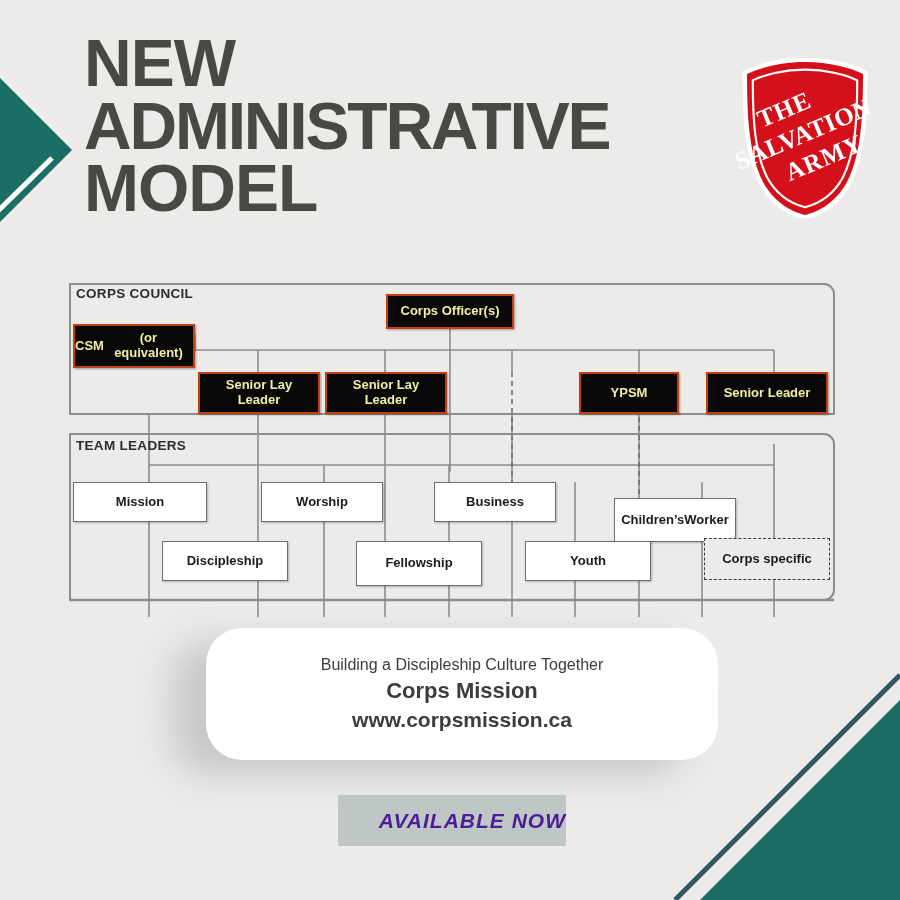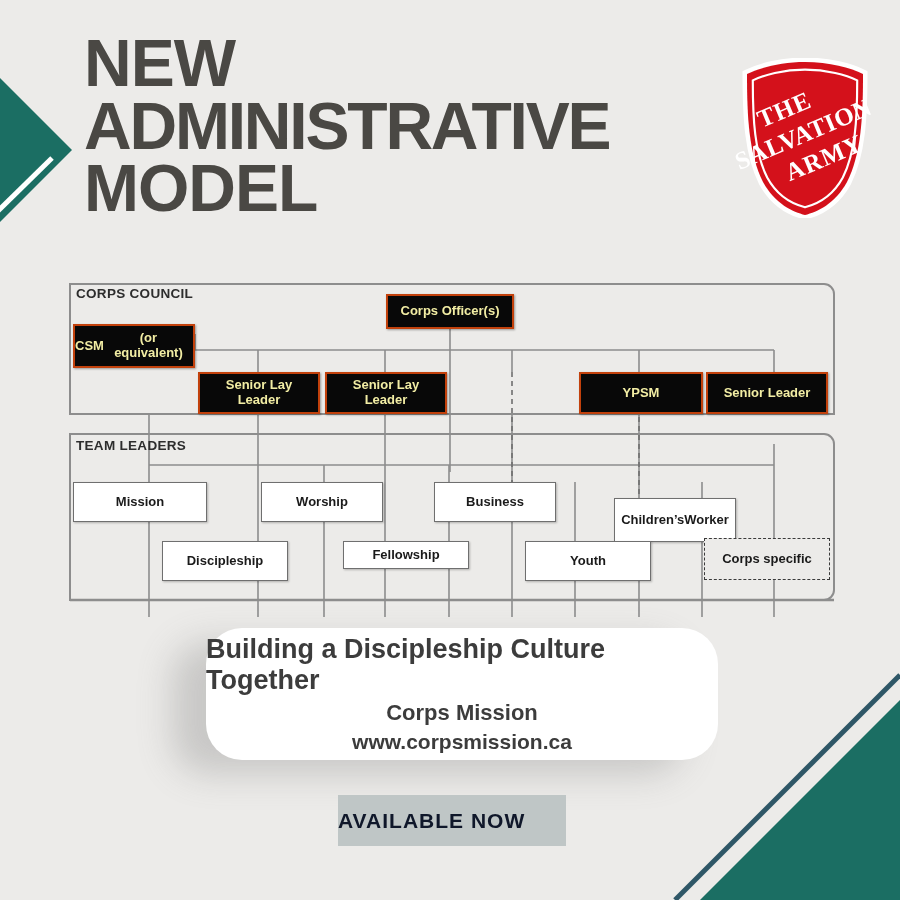--- a/index.html
+++ b/index.html
@@ -58,30 +58,30 @@
   }
 
   
   #promo-card{
     position:absolute;left:206px;top:628px;width:512px;height:132px;
     background:#fff;border-radius:36px;
     box-shadow:-34px 14px 34px rgba(120,120,120,.30);
     display:flex;flex-direction:column;align-items:center;justify-content:center;
     gap:4px;
   }
-  #promo-card .l1{font-size:27px;font-weight:bold;color:#3c3c3c;}
+  #promo-card .l1{font-size:16px;font-weight:normal;color:#3c3c3c;}
   #promo-card .l2{font-size:22px;font-weight:bold;color:#3c3c3c;text-align:right;}
   #promo-card .l3{font-size:21px;font-weight:bold;color:#3c3c3c;}
 
   
   #cta-button{
     position:absolute;left:338px;top:795px;width:228px;height:51px;
-    background:#bfc6c6;color:#0f172a;
-    display:flex;align-items:center;justify-content:flex-start;
-    font-size:21px;font-weight:bold;letter-spacing:1px;
+    background:#bfc6c6;color:#4c1d95;
+    display:flex;align-items:center;justify-content:flex-end;
+    font-size:21px;font-weight:bold;letter-spacing:1px;font-style:italic;
   }
 </style>
 </head>
 <body>
 
 <div id="stage">
 
   <svg class="corner-svg" viewBox="0 0 900 900">
     <polygon points="0,78 72,150 0,222" fill="#1b6e63"></polygon>
     <line x1="-6" y1="215" x2="52" y2="158" stroke="#ffffff" stroke-width="5"></line>
@@ -169,21 +169,21 @@
       <span>Senior Lay</span>
       <span>Leader</span>
     </div>
 
     <div class="node black" style="left:263px;top:100px;width:122px;height:42px;flex-direction:column;">
       <span>Senior Lay</span>
       <span>Leader</span>
     </div>
 
 
-    <div class="node black" style="left:517px;top:100px;width:124px;height:42px;">
+    <div class="node black" style="left:517px;top:100px;width:100px;height:42px;">
       <span>YPSM</span>
     </div>
 
     <div class="node black" style="left:644px;top:100px;width:122px;height:42px;">
       <span>Senior Leader</span>
     </div>
 
     <div class="node white" style="left:11px;top:210px;width:134px;height:40px;align-items:center;">
       <span>Mission</span>
     </div>
@@ -198,21 +198,21 @@
 
     <div class="node white" style="left:552px;top:206px;width:122px;height:44px;flex-direction:row;margin-top:20px;">
       <span>Children’s</span>
       <span>Worker</span>
     </div>
 
     <div class="node white" style="left:100px;top:269px;width:126px;height:40px;">
       <span>Discipleship</span>
     </div>
 
-    <div class="node white" style="left:281px;top:269px;width:126px;height:28px;">
+    <div class="node white" style="left:294px;top:269px;width:126px;height:45px;">
       <span>Fellowship</span>
     </div>
 
     <div class="node white" style="left:463px;top:269px;width:126px;height:40px;">
       <span>Youth</span>
     </div>
 
     <div class="node dashed" style="left:642px;top:266px;width:126px;height:42px;">
       <span>Corps specific</span>
     </div>

